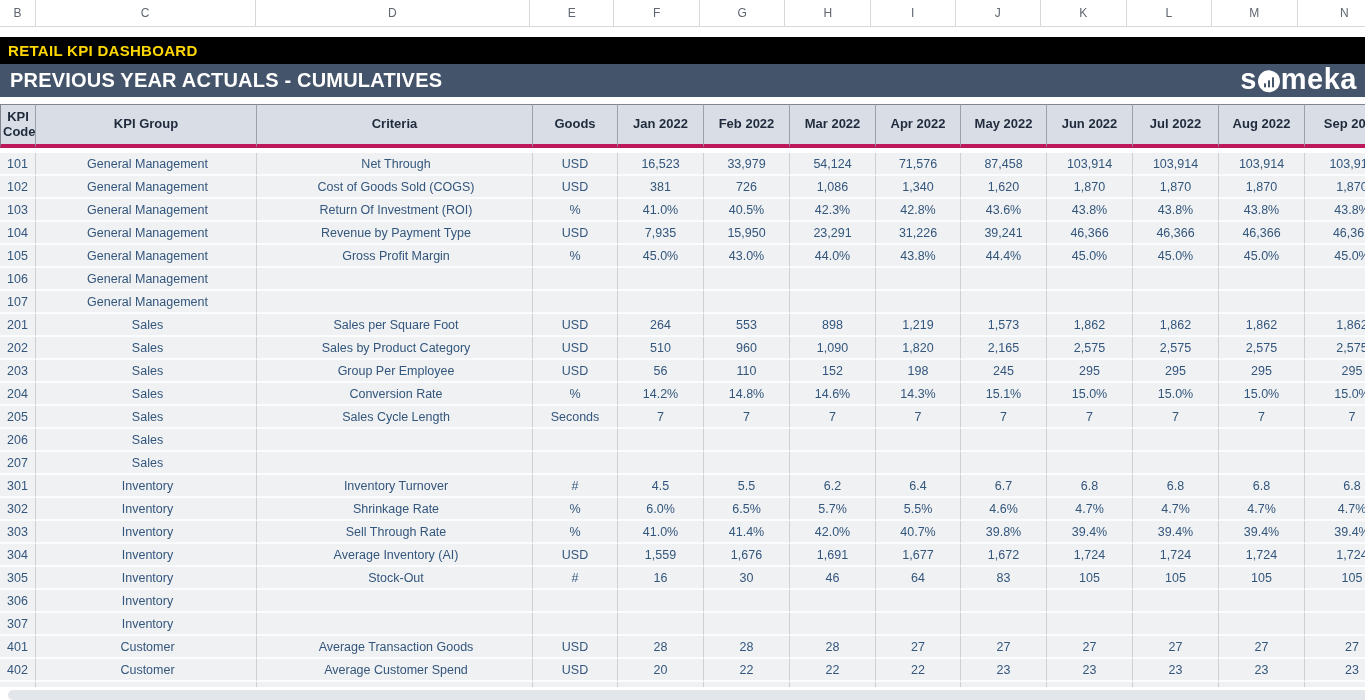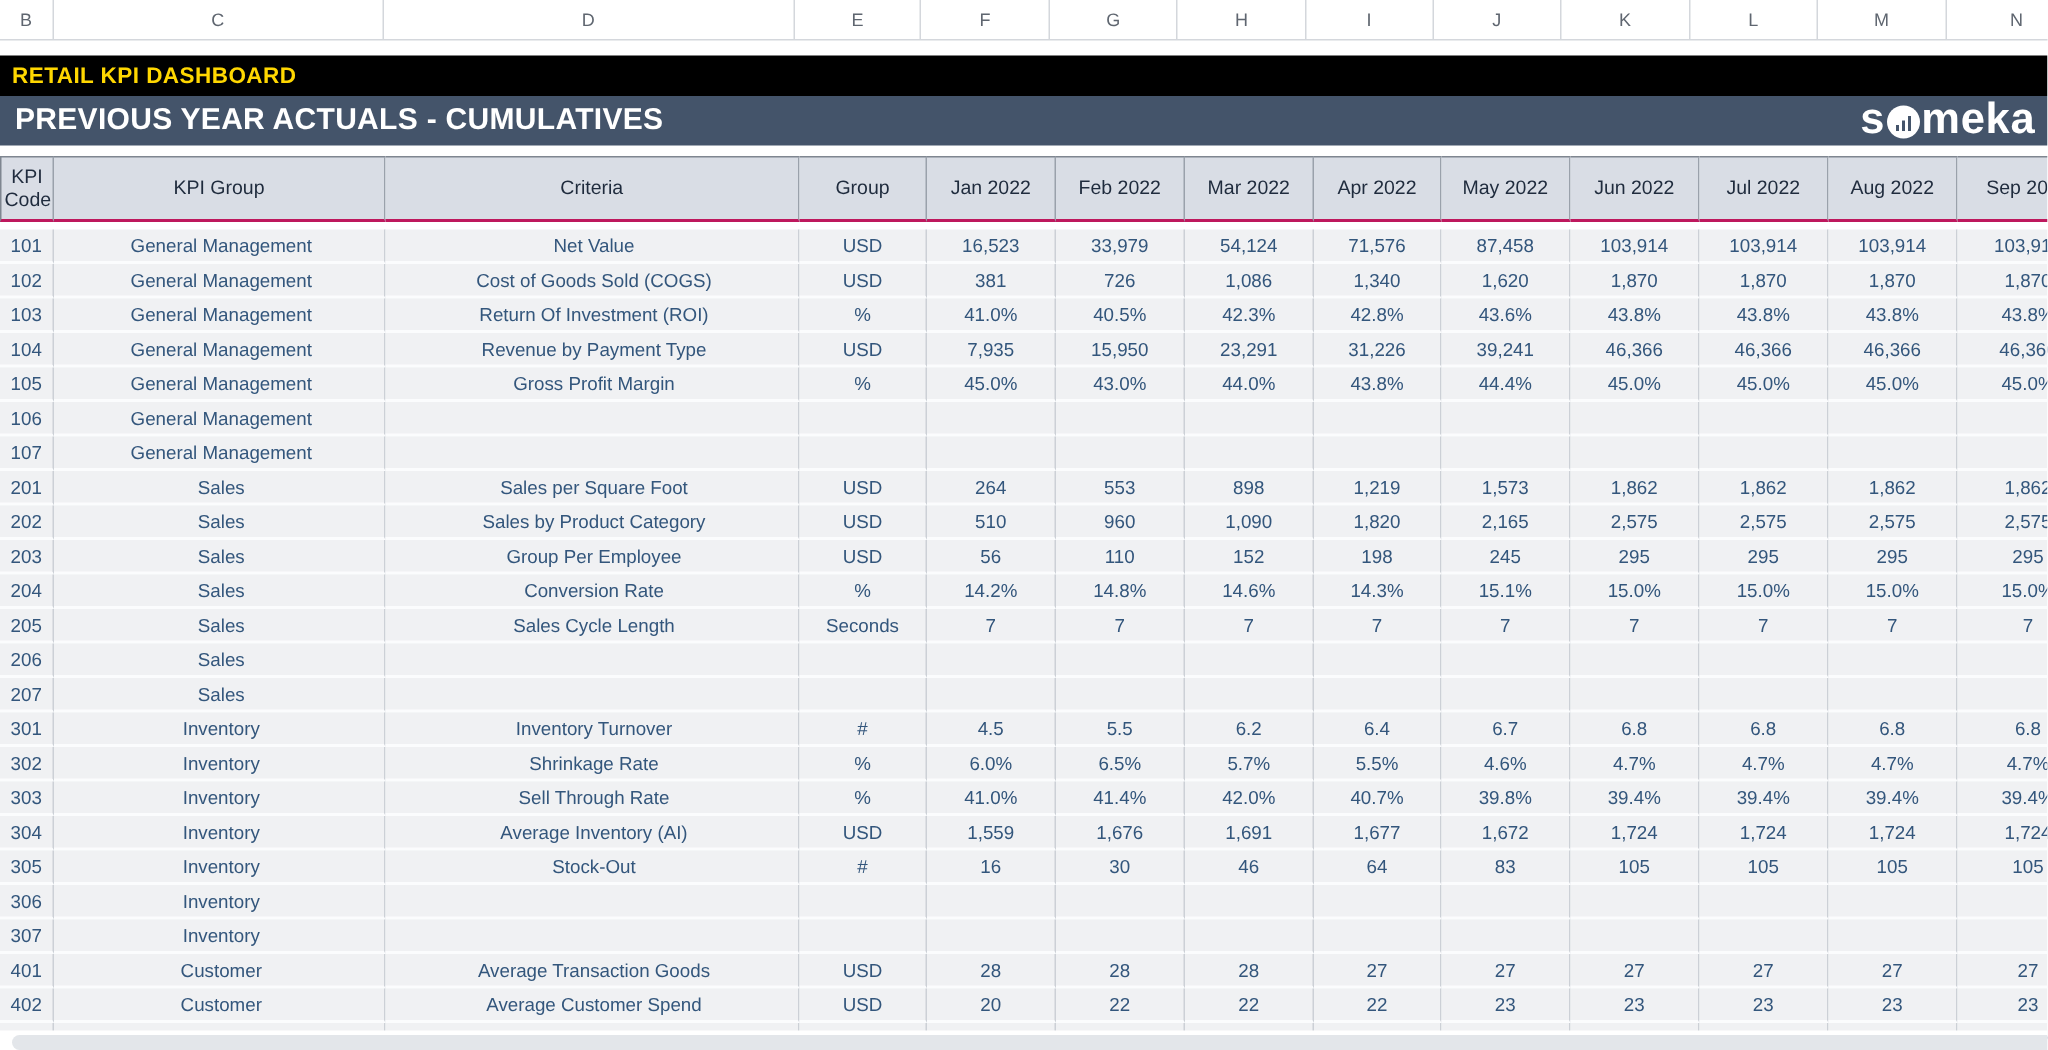--- a/index.html
+++ b/index.html
@@ -44,22 +44,22 @@
     display:inline-flex;align-items:flex-end;justify-content:center;gap:2px;
     box-sizing:border-box;padding-bottom:5px;margin:3px 1px 0 1px;
   }
   .logo-o i{display:block;width:2px;background:#44546a;}
   .logo-o i.b1{height:4px}.logo-o i.b2{height:7px}.logo-o i.b3{height:10px}
   
   .table-wrap{position:absolute;top:104px;left:0;width:1365px;overflow:hidden;}
   table{border-collapse:separate;border-spacing:0;table-layout:fixed;width:1392px;}
   thead th{
     box-sizing:border-box;height:44px;background:#d9dde5;color:#1f2b3d;
-    font-size:13px;font-weight:400;text-align:center;vertical-align:middle;
-    border-top:1px solid #7f8690;border-bottom:2px solid #be185d;
+    font-size:13px;font-weight:700;text-align:center;vertical-align:middle;
+    border-top:1px solid #7f8690;border-bottom:4px solid #be185d;
     border-right:1px solid #9aa1ab;padding:0 2px;line-height:1.15;
   }
   thead th:first-child{border-left:1px solid #7f8690;}
   tr.spacer td{height:5px;background:transparent;border:none;padding:0;}
   tbody td{
     box-sizing:border-box;height:23px;background:#f0f1f3;
     border-right:1px solid #ccd0d6;border-bottom:2px solid #fbfcfd;
     font-size:12.5px;color:#33567c;text-align:center;padding:0 4px;
     white-space:nowrap;overflow:hidden;
   }
@@ -124,40 +124,40 @@
         <col style="width: 86px;">
         <col style="width: 86px;">
         <col style="width: 86px;">
         <col style="width: 95px;">
       </colgroup>
     <thead>
       <tr>
         <th>KPI Code</th>
         <th>KPI Group</th>
         <th>Criteria</th>
-        <th>Group</th>
+        <th>Goods</th>
       <th>Jan 2022</th>
           <th>Feb 2022</th>
           <th>Mar 2022</th>
           <th>Apr 2022</th>
           <th>May 2022</th>
           <th>Jun 2022</th>
           <th>Jul 2022</th>
           <th>Aug 2022</th>
           <th>Sep 2022</th>
         </tr>
     </thead>
     <tbody id="tbody">
         <tr class="spacer">
           <td colspan="13"></td>
         </tr>
         <tr>
           <td>101</td>
           <td class="cell-left">General Management</td>
-          <td class="cell-left">Net Value</td>
+          <td class="cell-left">Net Through</td>
           <td>USD</td>
           <td>16,523</td>
           <td>33,979</td>
           <td>54,124</td>
           <td>71,576</td>
           <td>87,458</td>
           <td>103,914</td>
           <td>103,914</td>
           <td>103,914</td>
           <td>103,914</td>

